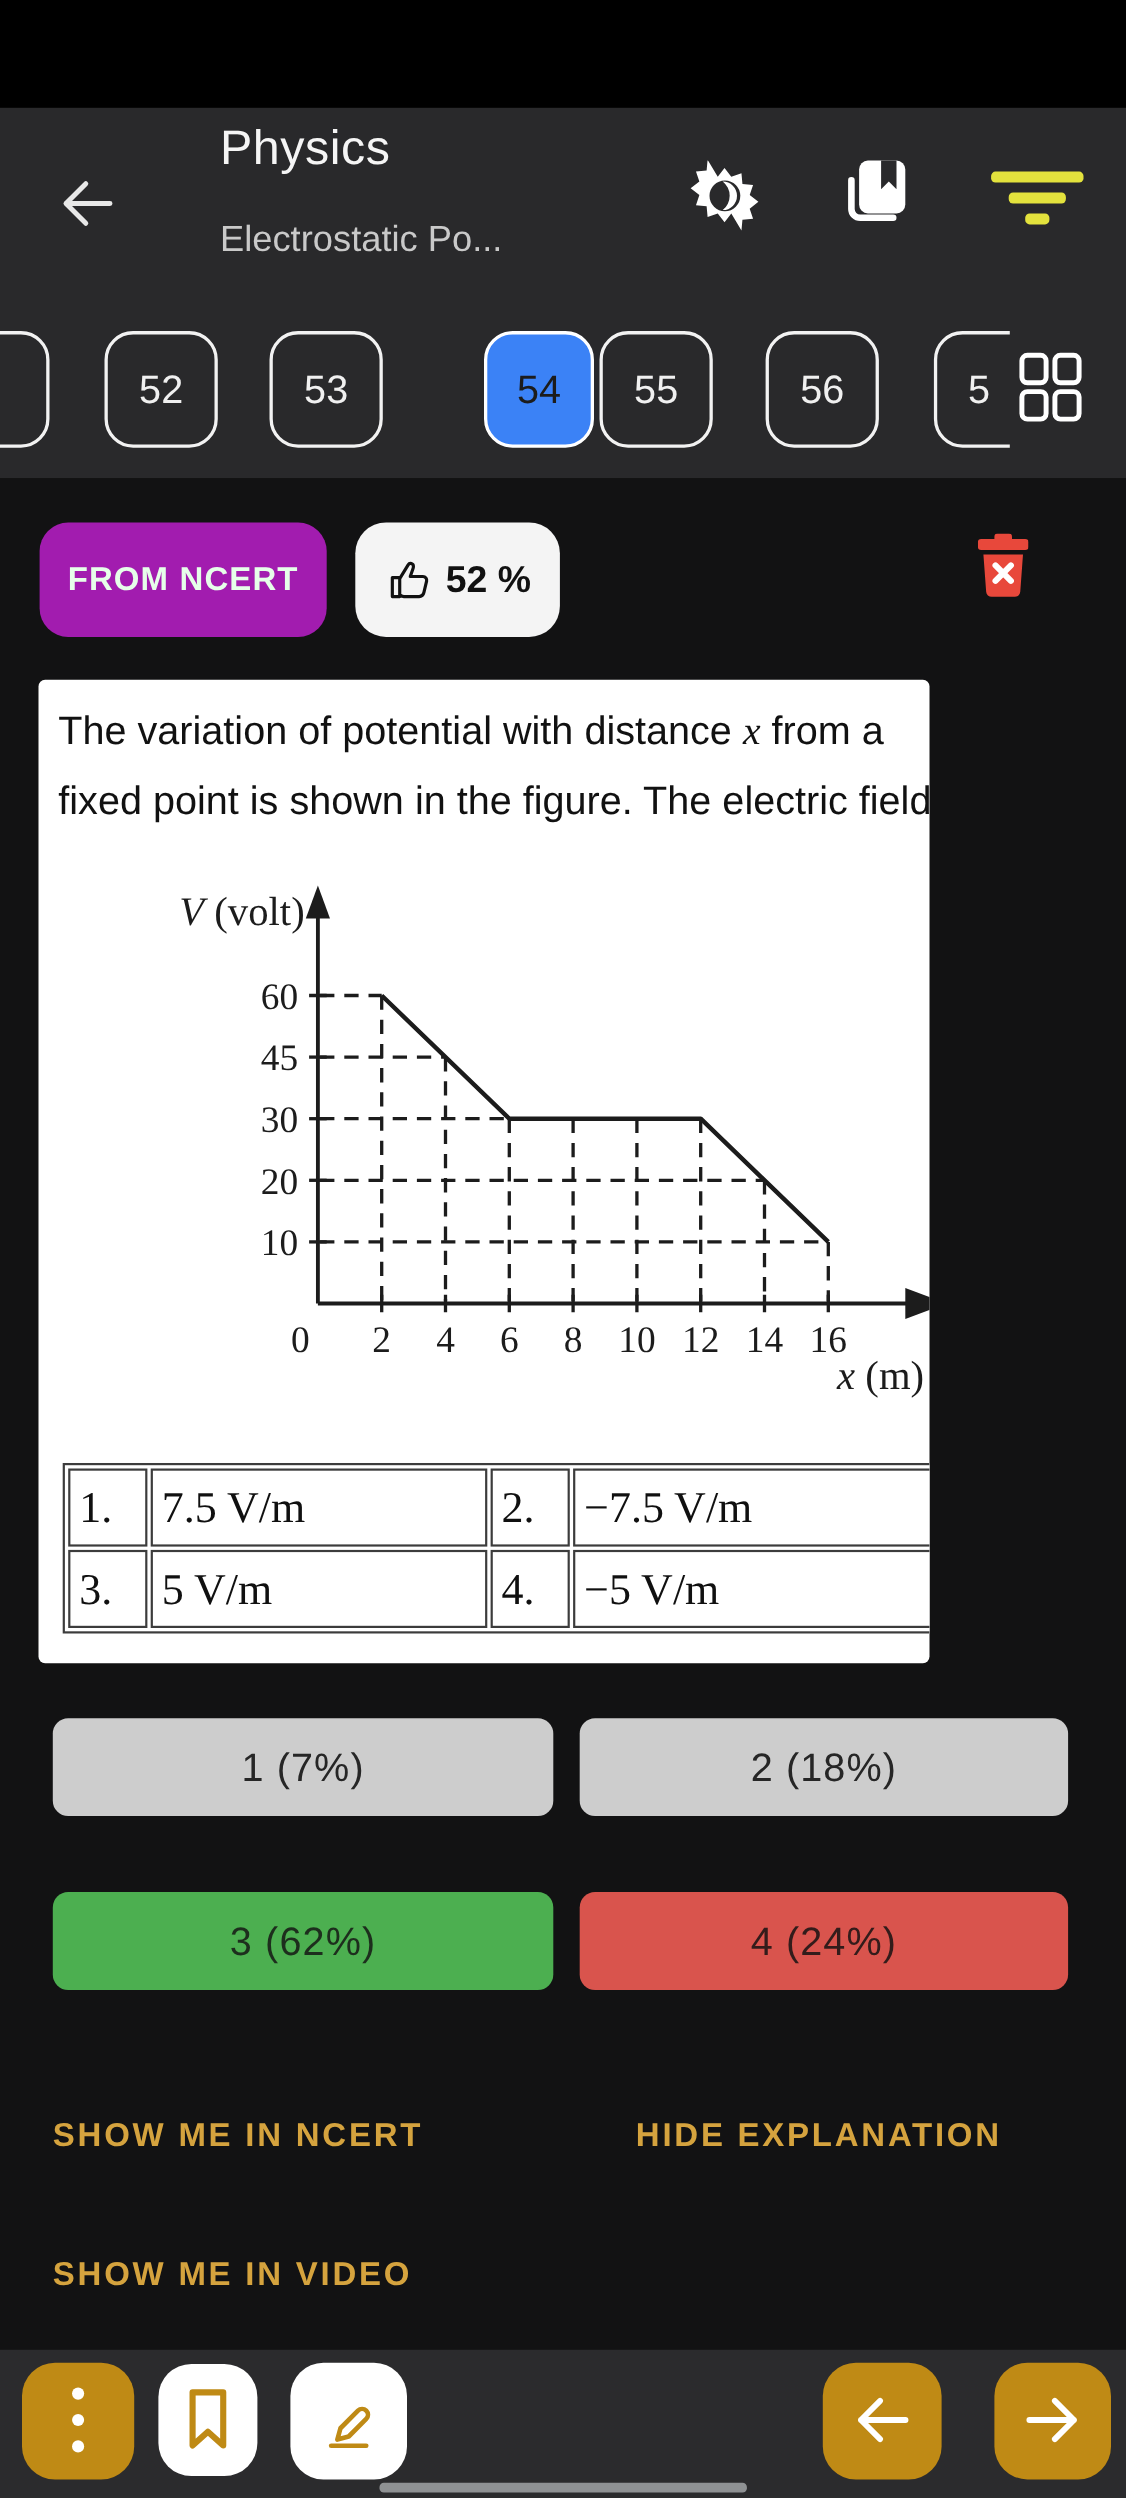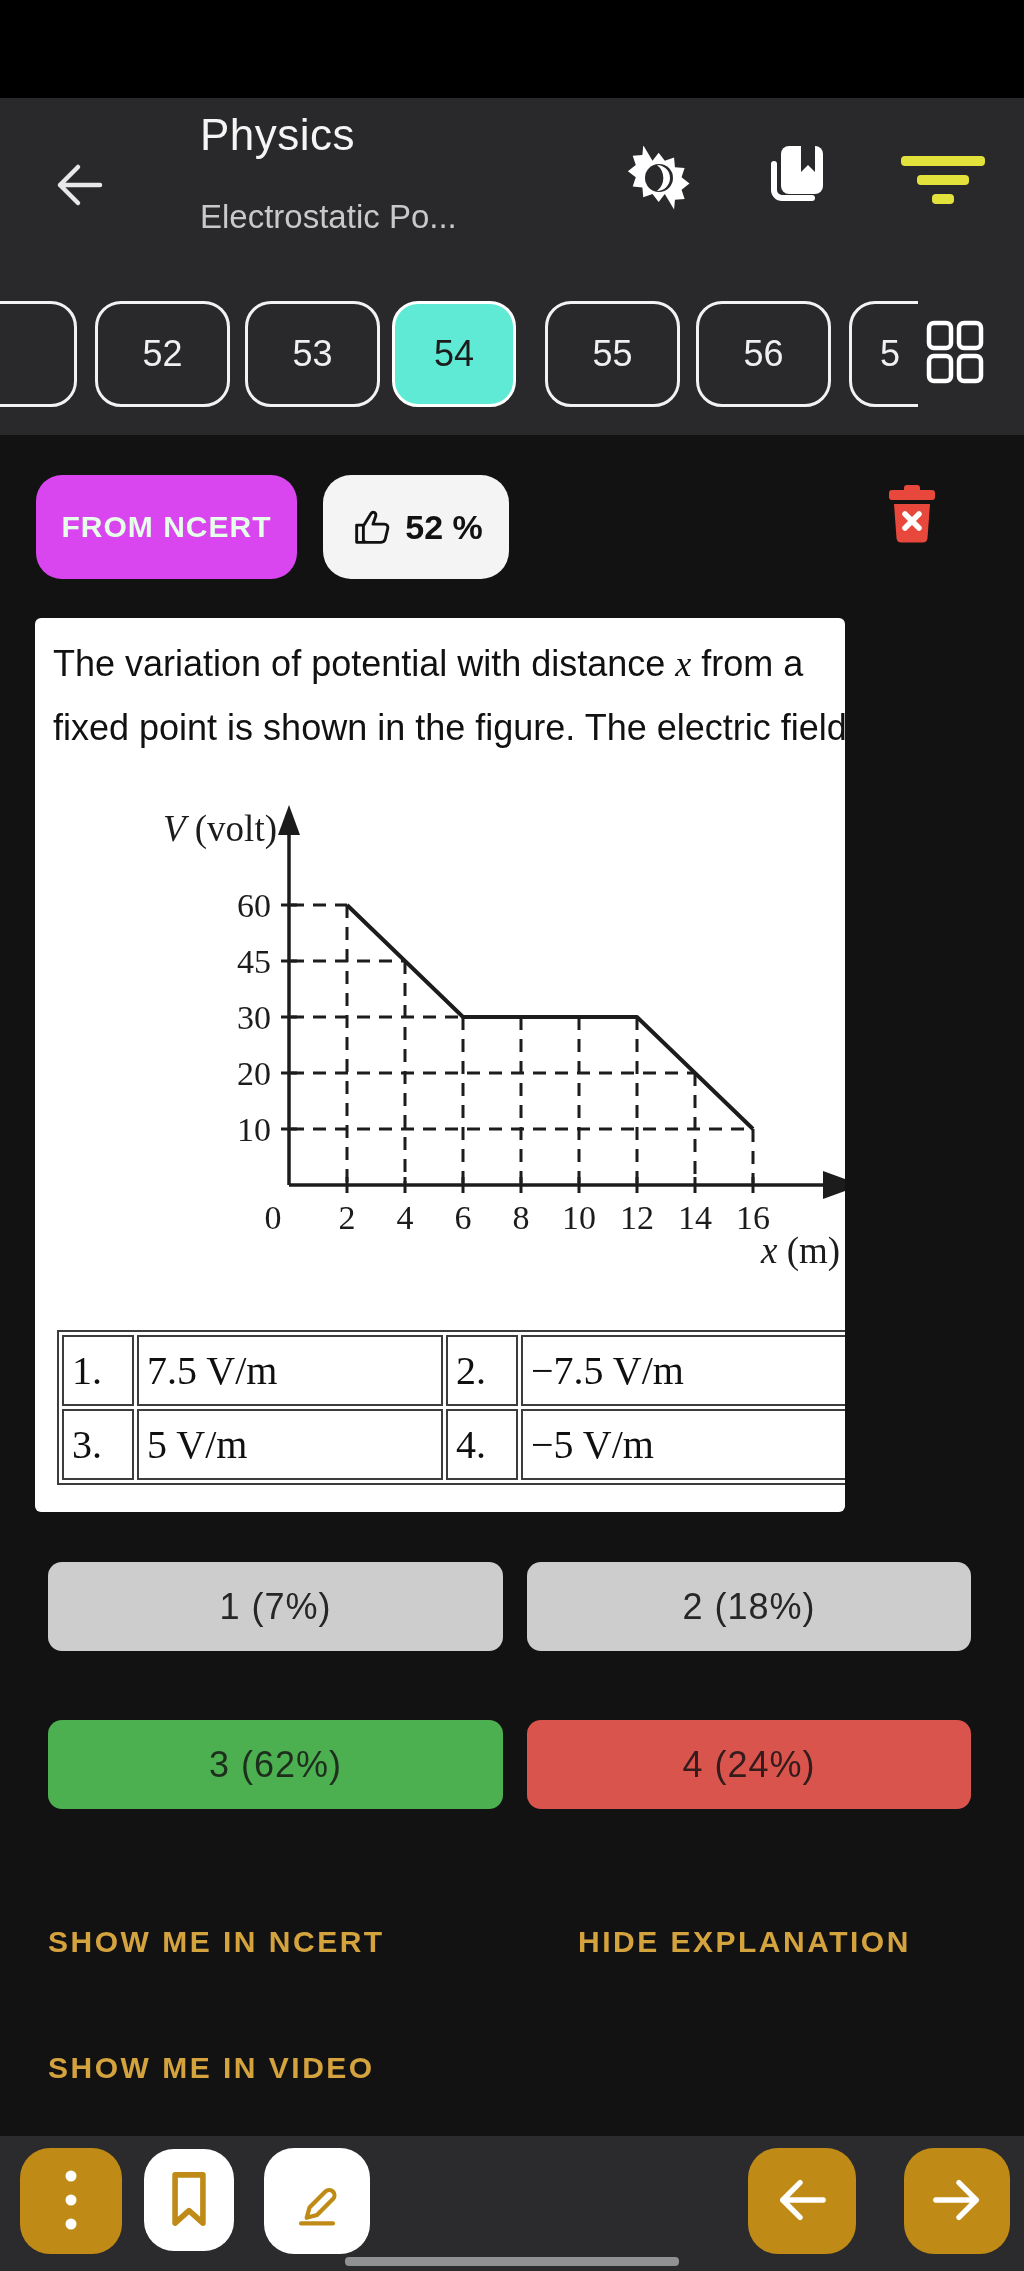--- a/index.html
+++ b/index.html
@@ -11,29 +11,29 @@
   .appbar{position:absolute;left:0;top:98px;width:1024px;height:337px;background:#29292b;}
   .back-btn{position:absolute;left:44px;top:52px;width:72px;height:72px;background:none;border:none;cursor:pointer;padding:0;}
   .app-title{position:absolute;left:200px;top:12px;font-size:44px;font-weight:500;color:#f5f5f5;letter-spacing:.5px;}
   .app-subtitle{position:absolute;left:200px;top:100px;font-size:33px;font-weight:400;color:#c9c9c9;}
   .icon-btn{position:absolute;background:none;border:none;padding:0;cursor:pointer;}
   .ic-dark{left:627px;top:48px;width:64px;height:64px;}
   .ic-book{left:760px;top:40px;width:72px;height:72px;}
   .ic-filter{left:898px;top:56px;width:90px;height:54px;}
   
   .tabs-viewport{position:absolute;left:0;top:203px;width:918px;height:112px;overflow:hidden;}
-  .tab{position:absolute;top:0;height:106px;width:135px;box-sizing:border-box;
+  .tab{position:absolute;top:0;height:106px;width:103px;box-sizing:border-box;
        border:3px solid #f2f2f2;border-radius:26px;background:transparent;color:#f0f0f0;
        font-family:"Liberation Sans",sans-serif;font-size:36px;cursor:pointer;}
-  .tab.active{background:#5eead4;border-color:#fff;color:#1c1c1c;width:124px;}
+  .tab.active{background:#3b82f6;border-color:#fff;color:#1c1c1c;width:100px;margin-left:48px;}
   .grid-btn{left:926px;top:222px;width:58px;height:64px;}
   
   .content{position:absolute;left:0;top:435px;width:1024px;height:1701px;background:#121213;}
   .badge-ncert{position:absolute;left:36px;top:40px;width:261px;height:104px;border-radius:26px;
-       background:#d946ef;color:#e6ffe9;font-size:30px;font-weight:600;letter-spacing:1px;
+       background:#a21caf;color:#e6ffe9;font-size:30px;font-weight:600;letter-spacing:1px;
        display:flex;align-items:center;justify-content:center;}
   .chip-likes{position:absolute;left:323px;top:40px;width:186px;height:104px;border-radius:28px;
        background:#f4f4f4;display:flex;align-items:center;justify-content:center;gap:10px;cursor:pointer;}
   .chip-likes span{font-size:34px;font-weight:700;color:#111;}
   .trash-btn{position:absolute;left:889px;top:50px;width:46px;height:58px;background:none;border:none;padding:0;cursor:pointer;}
   
   .card{position:absolute;left:35px;top:183px;width:810px;height:894px;background:#fff;border-radius:6px;overflow:hidden;}
   .question{position:absolute;left:18px;top:14px;color:#111;font-size:36px;line-height:64px;white-space:nowrap;}
   .mi{font-family:"Liberation Serif",serif;font-style:italic;}
   .mr{font-family:"Liberation Serif",serif;}

